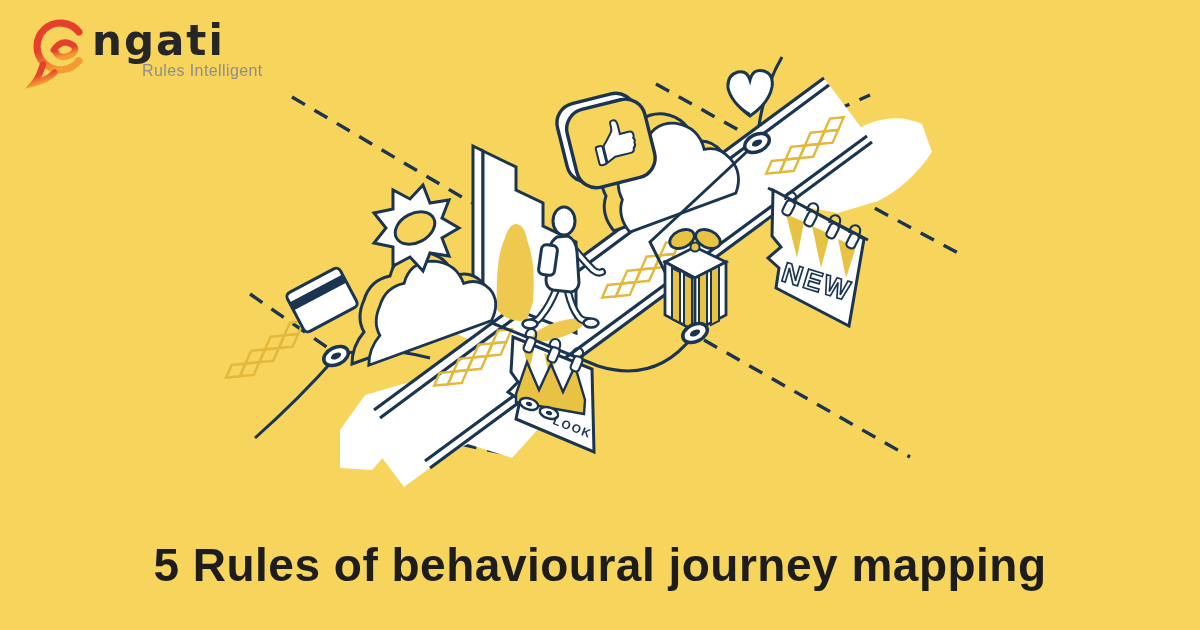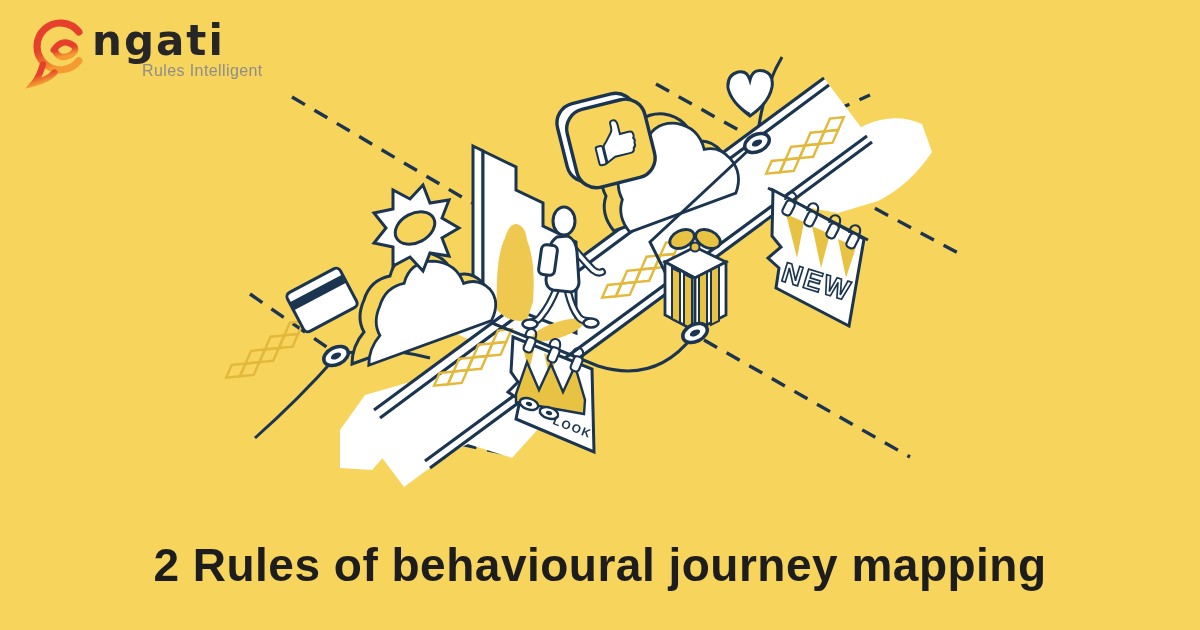--- a/index.html
+++ b/index.html
@@ -213,15 +213,15 @@
       </defs>
       <path d="M61,22 A26,26 0 1 0 61,54"></path>
       <path d="M33,42 Q43,28 55,37 Q60,43 51,48 Q39,53 35,44" stroke-width="7"></path>
       <path d="M21,58 Q17,72 11,79 Q27,75 34,67" stroke-width="7"></path>
     </g>
   </svg>
   <span class="brand">ngati</span>
 </div>
 <div class="tagline">Rules Intelligent</div>
 
-<div class="title">2 Rules of behavioural journey mapping</div>
+<div class="title">5 Rules of behavioural journey mapping</div>
 
 </div>
 
 </body></html>

